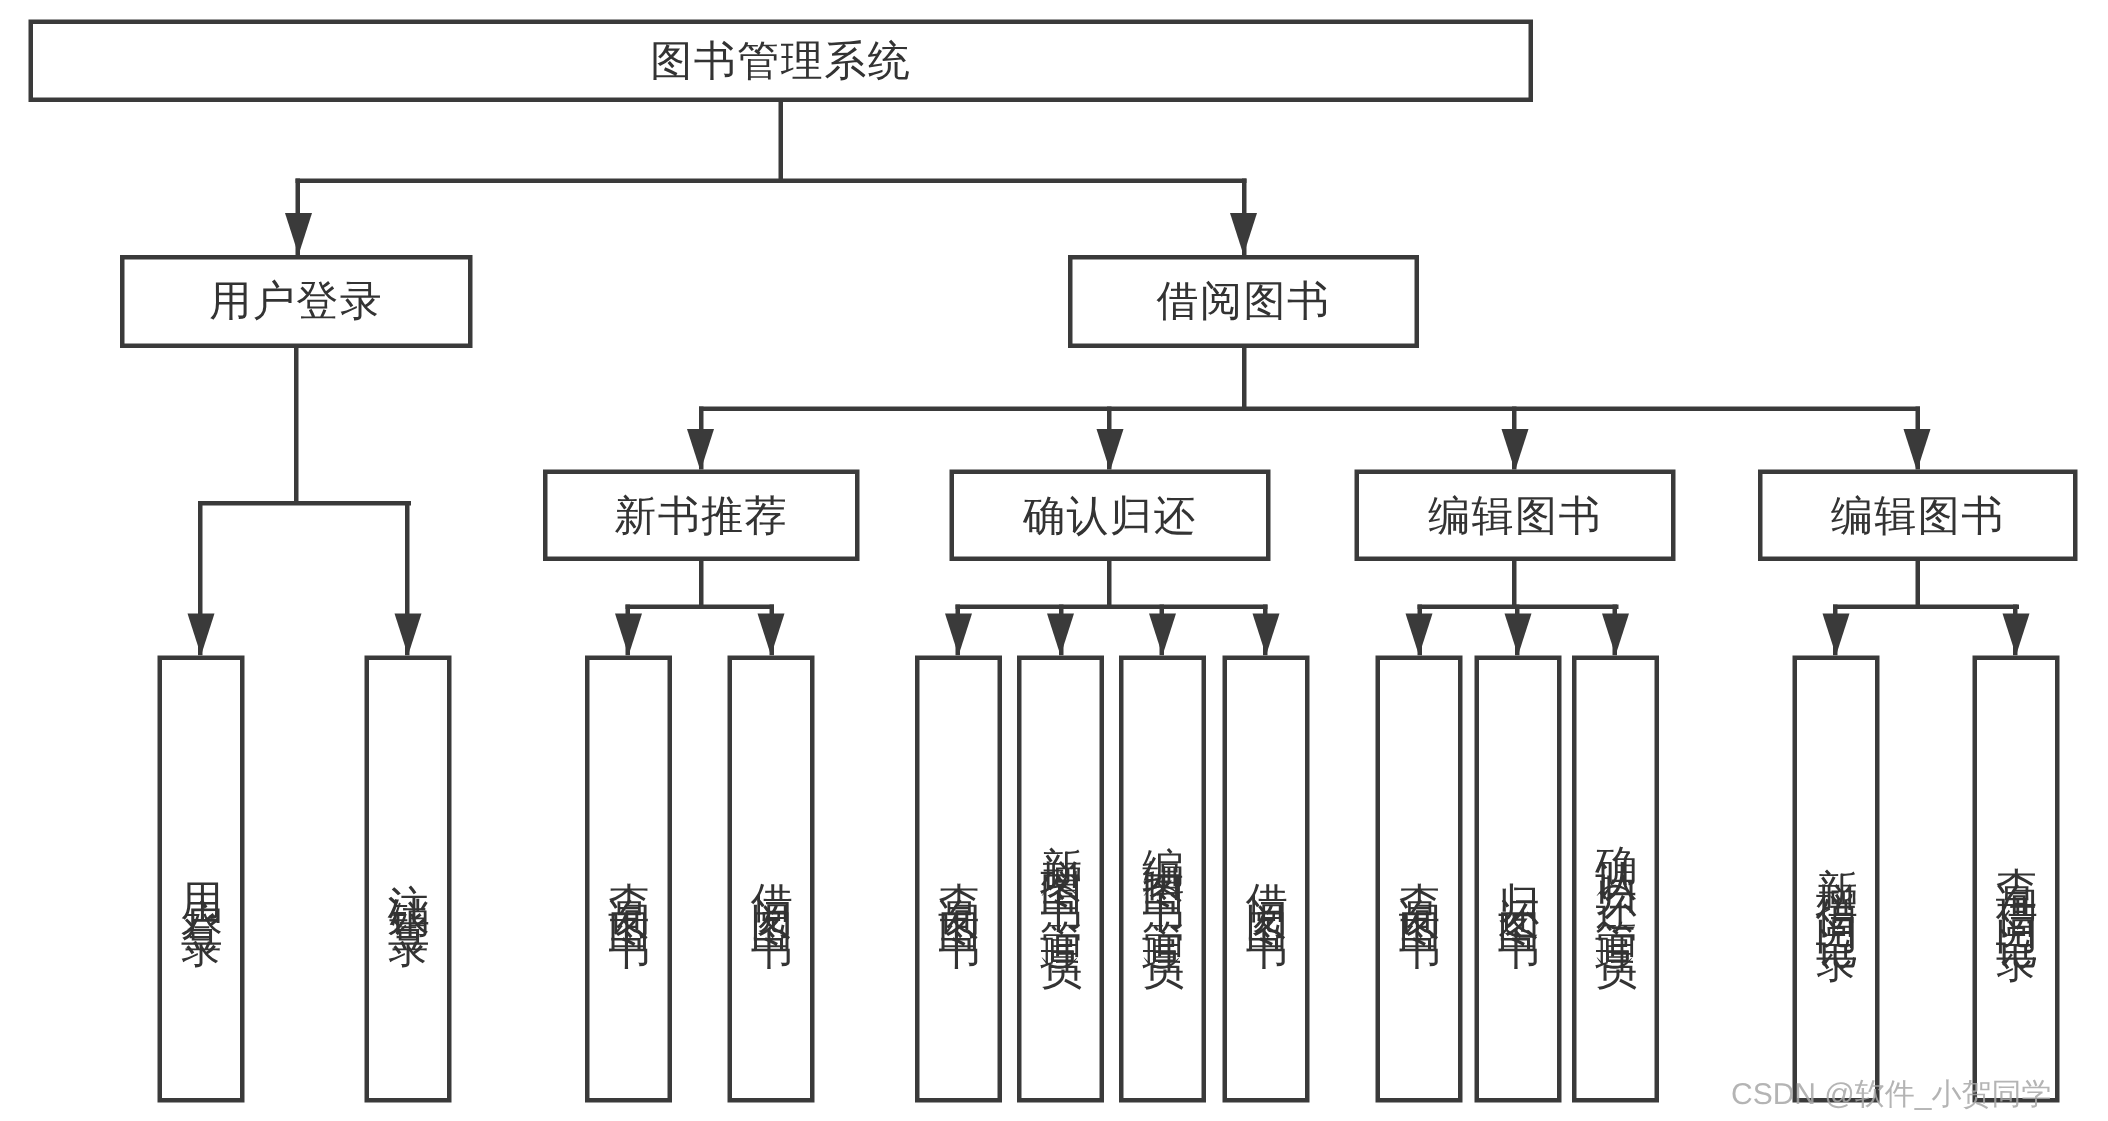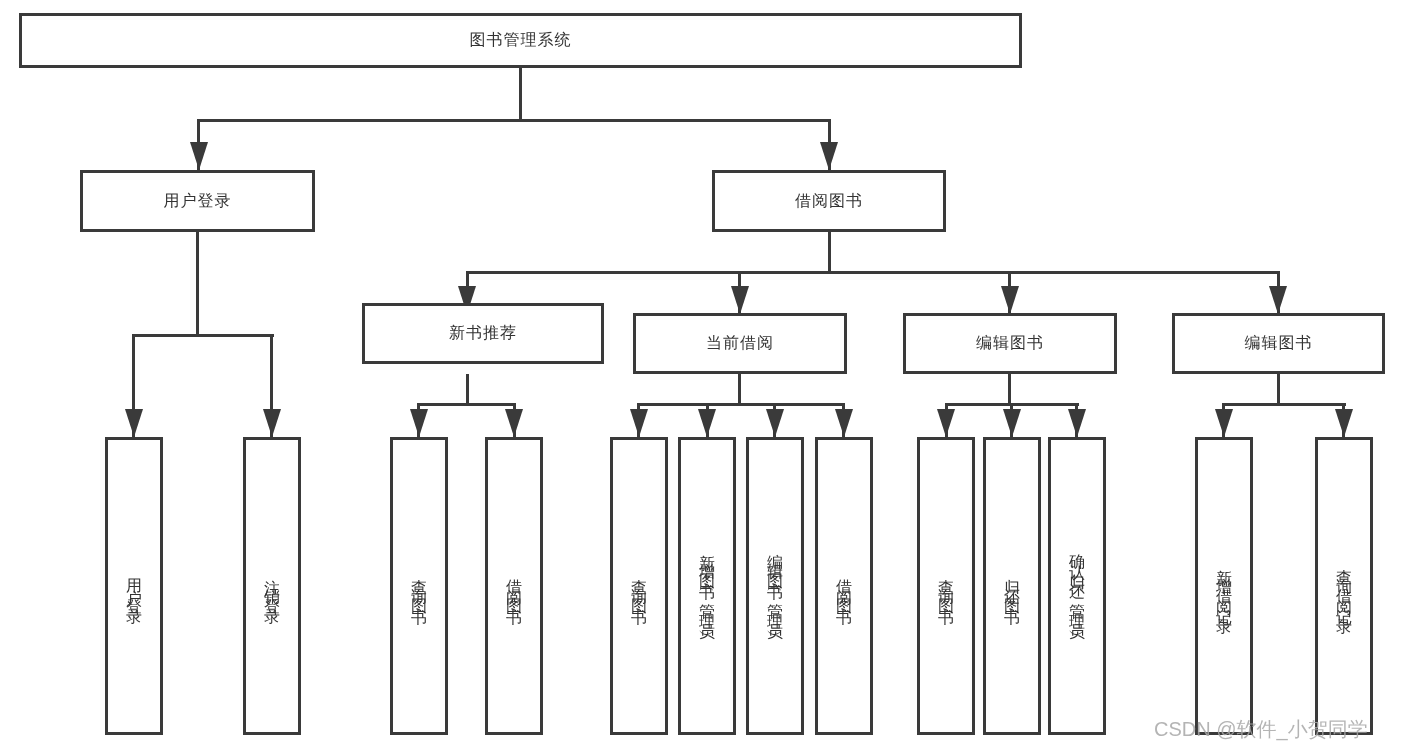--- a/index.html
+++ b/index.html
@@ -9,21 +9,21 @@
     --wm:#a8a8a8;
   }
   html,body{margin:0;padding:0;background:var(--bg);}
   .canvas{
     position:relative;width:1405px;height:747px;background:var(--bg);
     overflow:hidden;font-family:"Liberation Sans","DejaVu Sans",sans-serif;
   }
   .box{
     position:absolute;background:#fff;border:3px solid var(--line);
     box-sizing:border-box;display:flex;align-items:center;justify-content:center;
-    color:var(--text);font-size:16px;letter-spacing:1px;z-index:3;
+    color:var(--text);font-size:28px;letter-spacing:1px;z-index:3;
   }
   .vlabel{
     writing-mode:vertical-rl;text-orientation:mixed;
     letter-spacing:10px;line-height:1;white-space:nowrap;
   }
   .ln{position:absolute;background:var(--line);z-index:1;}
   .arrow{
     position:absolute;width:0;height:0;z-index:2;
     border-left:9px solid transparent;border-right:9px solid transparent;
     border-top:28px solid var(--line);
@@ -101,25 +101,25 @@
     <span>图书管理系统</span>
   </div>
 
   <div class="box" style="left:80px;top:170px;width:235px;height:62px">
     <span>用户登录</span>
   </div>
   <div class="box" style="left:712px;top:170px;width:234px;height:62px">
     <span>借阅图书</span>
   </div>
 
-  <div class="box" style="left:362px;top:303px;width:242px;height:61px">
+  <div class="box" style="left:362px;top:313px;width:211px;height:61px">
     <span>新书推荐</span>
   </div>
   <div class="box" style="left:633px;top:313px;width:214px;height:61px">
-    <span>当前借阅</span>
+    <span>确认归还</span>
   </div>
   <div class="box" style="left:903px;top:313px;width:214px;height:61px">
     <span>编辑图书</span>
   </div>
   <div class="box" style="left:1172px;top:313px;width:213px;height:61px">
     <span>编辑图书</span>
   </div>
 
   <div class="box" style="left:105px;top:437px;width:58px;height:298px">
     <span class="vlabel">用户登录</span>

